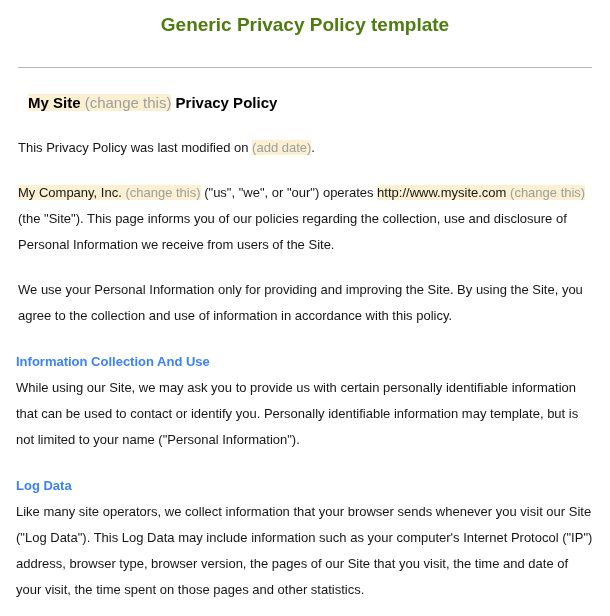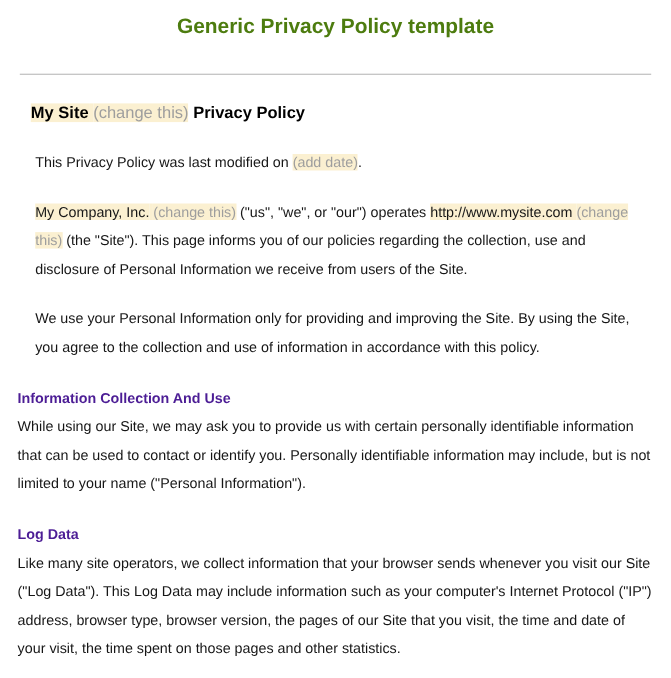--- a/index.html
+++ b/index.html
@@ -38,30 +38,30 @@
     font-size: 15px;
     line-height: 19px;
     font-weight: bold;
     color: #000000;
     margin: 25px 0 0 12px;
   }
   .doc-heading .muted { font-weight: normal; }
   p {
     font-size: 13px;
     line-height: 26px;
-    margin: 16px;
+    margin: 2px;
   }
   .meta { margin-top: 23px; }
   .para { margin-top: 19px; }
   .section { margin-top: 20px; }
   .section-heading {
     font-size: 13px;
     line-height: 26px;
     font-weight: bold;
-    color: #4c1d95;
+    color: #3b82f6;
     margin: 0;
   }
   .section p { margin: 0; }
   .hl { background-color: var(--highlight); }
   .muted { color: var(--muted); }
   .b { font-weight: bold; }
 </style>
 </head>
 <body>
 
@@ -74,21 +74,21 @@
   <h2 class="doc-heading"><span class="b hl">My Site</span><span class="hl"> </span><span class="muted hl">(change this)</span><span> </span><span class="b">Privacy Policy</span></h2>
 
   <p class="meta"><span>This Privacy Policy was last modified on </span><span class="muted hl">(add date)</span><span>.</span></p>
 
   <p class="para"><span class="hl">My Company, Inc.</span><span class="hl"> </span><span class="muted hl">(change this)</span><span> ("us", "we", or "our") operates </span><span class="hl">http://www.mysite.com</span><span class="hl"> </span><span class="muted hl">(change this)</span><span> (the "Site"). This page informs you of our policies regarding the collection, use and disclosure of Personal Information we receive from users of the Site.</span></p>
 
   <p class="para">We use your Personal Information only for providing and improving the Site. By using the Site, you agree to the collection and use of information in accordance with this policy.</p>
 
   <div class="section">
     <h3 class="section-heading">Information Collection And Use</h3>
-    <p>While using our Site, we may ask you to provide us with certain personally identifiable information that can be used to contact or identify you. Personally identifiable information may include, but is not limited to your name ("Personal Information").</p>
+    <p>While using our Site, we may ask you to provide us with certain personally identifiable information that can be used to contact or identify you. Personally identifiable information may template, but is not limited to your name ("Personal Information").</p>
   </div>
 
   <div class="section">
     <h3 class="section-heading">Log Data</h3>
     <p>Like many site operators, we collect information that your browser sends whenever you visit our Site ("Log Data"). This Log Data may include information such as your computer's Internet Protocol ("IP") address, browser type, browser version, the pages of our Site that you visit, the time and date of your visit, the time spent on those pages and other statistics.</p>
   </div>
 
 </div>
 
 </body></html>

